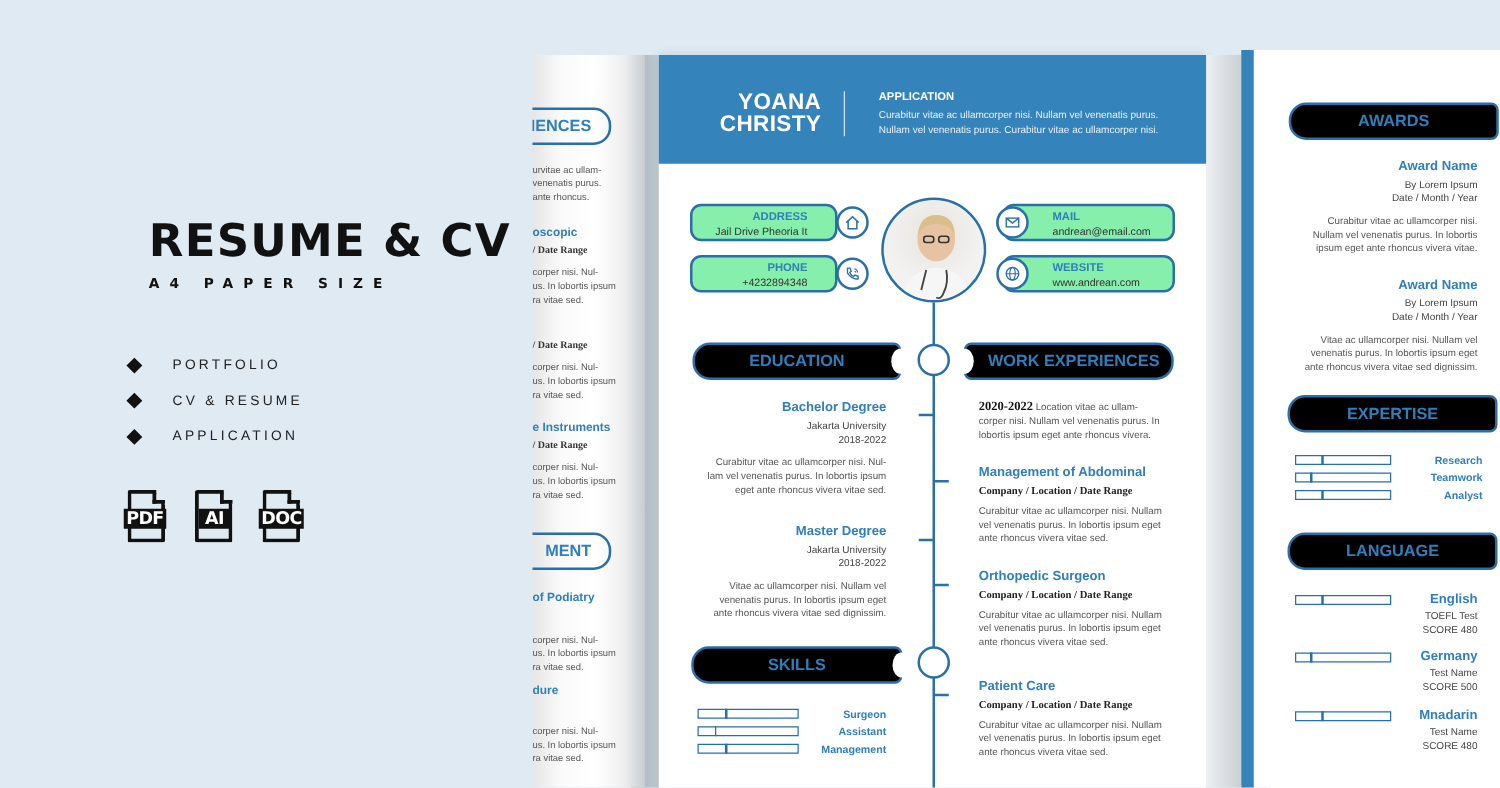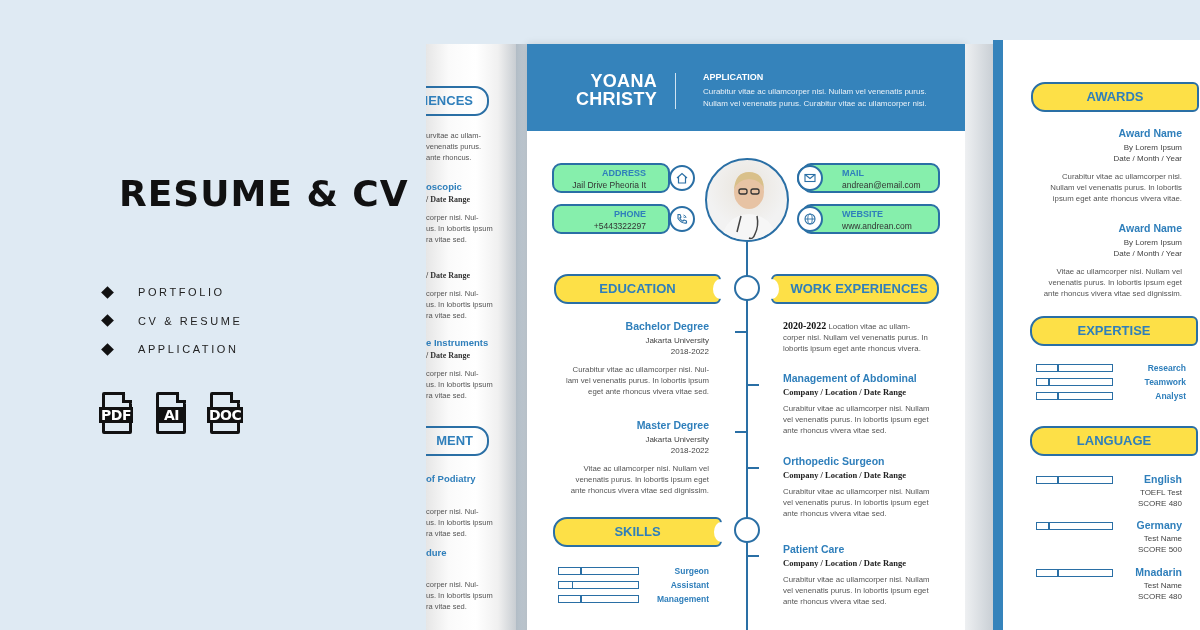--- a/index.html
+++ b/index.html
@@ -42,21 +42,21 @@
   .pill.l .lab, .pill.l .val { right: 22px; }
   .pill.r .lab, .pill.r .val { left: 40px; }
   .icirc { position: absolute; width: 26px; height: 26px; border: 2px solid #2a6fa5; border-radius: 50%; background: #fff; display: flex; align-items: center; justify-content: center; }
 
   .photo { position: absolute; left: 178px; top: 114px; width: 84px; height: 84px; border-radius: 50%; border: 2px solid #2a6fa5; overflow: hidden; background: radial-gradient(circle at 50% 35%, #e9e4dc 0%, #f2f2f2 60%); }
 
   .vline { position: absolute; left: 219px; top: 198px; width: 2px; height: 402px; background: #2a6fa5; }
   .node { position: absolute; width: 26px; height: 26px; border: 2px solid #2a6fa5; border-radius: 50%; background: #fff; left: 207px; }
   .tick { position: absolute; height: 2px; width: 12px; background: #2a6fa5; }
 
-  .sec { position: absolute; height: 30px; border: 2px solid #2a6fa5; background: #fde047; color: #2f7fbb; font-weight: bold; font-size: 13px; line-height: 26px; text-align: center; }
+  .sec { position: absolute; height: 30px; border: 2px solid #2a6fa5; background: #000000; color: #2f7fbb; font-weight: bold; font-size: 13px; line-height: 26px; text-align: center; }
   .sec.left { border-radius: 14px 6px 6px 14px; }
   .sec.right { border-radius: 6px 14px 14px 6px; }
   .sec .notch { position: absolute; top: 3px; width: 14px; height: 20px; border-radius: 50%; background: #fff; }
 
   .col-l { position: absolute; text-align: right; }
   .col-r { position: absolute; text-align: left; }
   .deg { font-weight: bold; font-size: 10.5px; color: #2f7fbb; }
   .sm { font-size: 8px; color: #444; line-height: 11px; }
   .para { font-size: 7.8px; color: #555; line-height: 11px; }
   .jobt { font-weight: bold; font-size: 10.5px; color: #2f7fbb; }
@@ -70,20 +70,21 @@
   
   .page-right { position: absolute; left: 993px; top: 40px; width: 220px; height: 600px; background: #fff; }
   .page-right .edge { position: absolute; left: 0; top: 0; width: 10px; height: 600px; background: #3583bb; }
   .gap-shadow { position: absolute; left: 965px; top: 44px; width: 28px; height: 600px; background: linear-gradient(90deg, #eef0f2, #c9cfd5); }
 </style>
 </head>
 <body>
 
 <div class="promo">
   <div class="promo-title">RESUME &amp; CV</div>
+  <div class="promo-sub">A4 PAPER SIZE</div>
 </div>
 <div class="features">
   <div class="feature">
       <div class="diamond"></div>
       <span class="lbl">PORTFOLIO</span>
     </div>
   <div class="feature">
       <div class="diamond"></div>
       <span class="lbl">CV &amp; RESUME</span>
     </div>
@@ -159,21 +160,21 @@
     <div class="lab">ADDRESS</div>
     <div class="val">Jail Drive Pheoria It</div>
   </div>
   <div class="icirc" style="left:142px;top:121px;">
     <svg width="14" height="14" viewBox="0 0 14 14">
         <path d="M2 7 L7 2.5 L12 7 M3.5 6 V12 H10.5 V6" fill="none" stroke="#2a6fa5" stroke-width="1.2"></path>
       </svg>
   </div>
   <div class="pill l" style="left:25px;top:160px;width:118px;">
     <div class="lab">PHONE</div>
-    <div class="val">+5443322297</div>
+    <div class="val">+4232894348</div>
   </div>
   <div class="icirc" style="left:142px;top:162px;">
     <svg width="14" height="14" viewBox="0 0 14 14">
         <path d="M3 2.5 L5 2.5 L6 5 L4.8 6 Q6 8.5 8 9.2 L9 8 L11.5 9 L11.5 11 Q7 12 3 6.5 Z" fill="none" stroke="#2a6fa5" stroke-width="1.1"></path>
         <path d="M8.5 3 Q11 3.5 11 6 M8.5 4.8 Q9.5 5 9.5 6" fill="none" stroke="#2a6fa5" stroke-width="0.9"></path>
       </svg>
   </div>
 
   <div class="photo">
     <svg width="84" height="84" viewBox="0 0 84 84">

